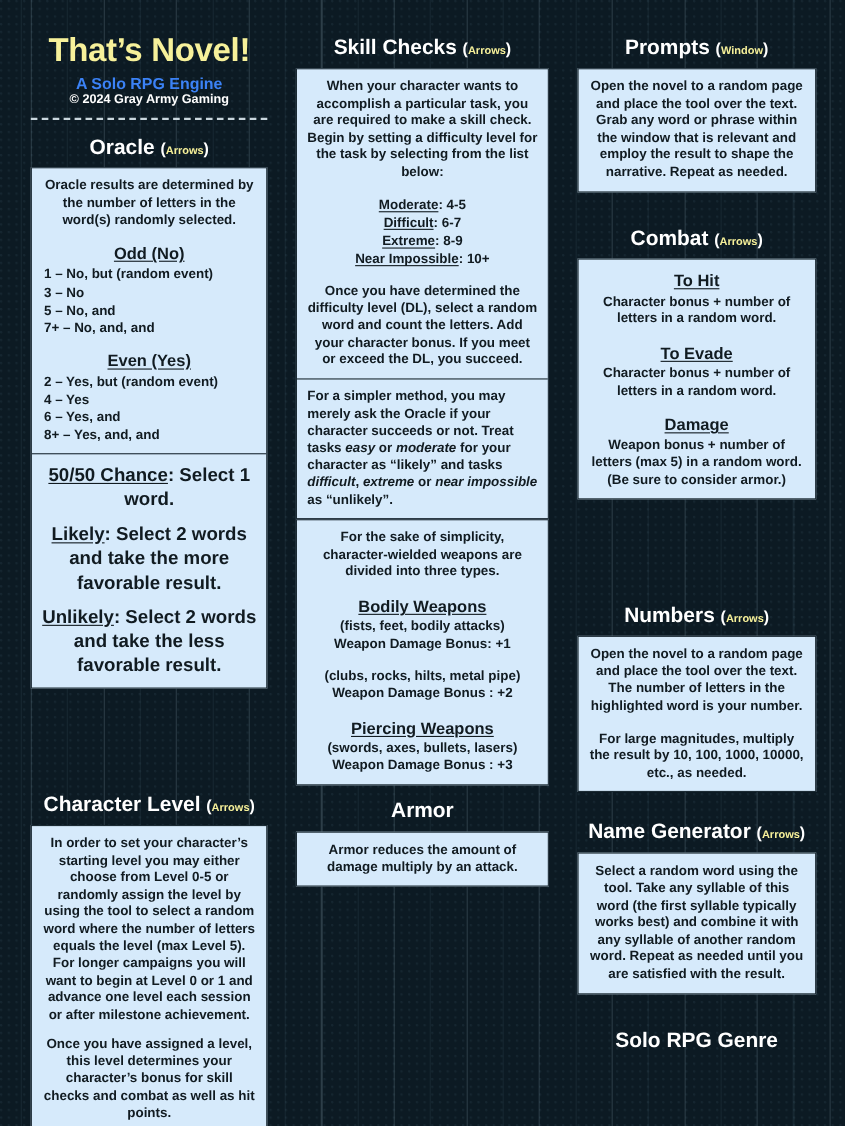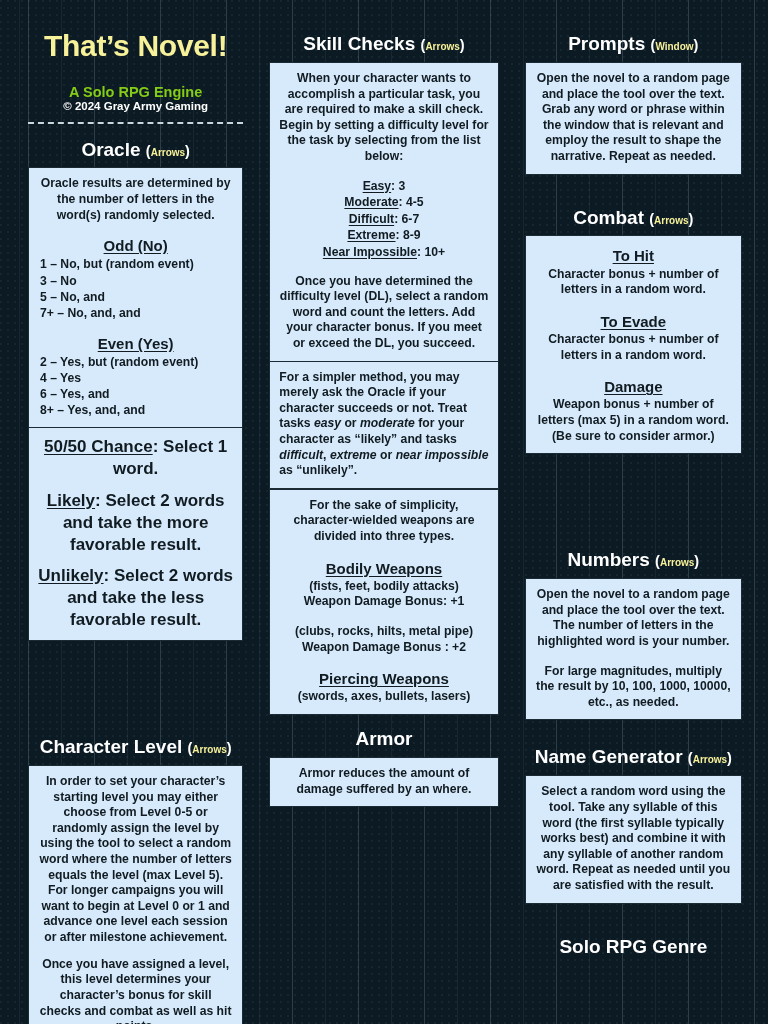--- a/index.html
+++ b/index.html
@@ -70,22 +70,22 @@
   #title {
     font-size: 30px;
     font-weight: bold;
     color: #f7f19a;
     letter-spacing: -0.3px;
     line-height: 1.05;
   }
   #subtitle {
     font-size: 14.5px;
     font-weight: bold;
-    color: #84cc16;
-    margin-top: 22px;
+    color: #3b82f6;
+    margin-top: 7px;
   }
   #copyright {
     font-size: 11.5px;
     font-weight: bold;
     color: #ffffff;
   }
   #masthead-divider {
     margin-top: 10px;
     border-top: 2px dashed #c9d6dd;
     height: 0;
@@ -239,21 +239,20 @@
 
     <div class="section-head" style="margin-top:30px">
       <span>Skill Checks</span>
       <span class="paren"> (</span><span class="tool">Arrows</span><span class="paren">)</span>
     </div>
 
     <div class="panel">
       <p>When your character wants to accomplish a particular task, you are required to make a skill check. Begin by setting a difficulty level for the task by selecting from the list below:</p>
 
       <div class="centered-list" style="margin-top:13px">
-        <div><span class="u">Easy</span><span>: 3</span></div>
         <div><span class="u">Moderate</span><span>: 4-5</span></div>
         <div><span class="u">Difficult</span><span>: 6-7</span></div>
         <div><span class="u">Extreme</span><span>: 8-9</span></div>
         <div><span class="u">Near Impossible</span><span>: 10+</span></div>
       </div>
 
       <p style="margin-top:13px">Once you have determined the difficulty level (DL), select a random word and count the letters. Add your character bonus. If you meet or exceed the DL, you succeed.</p>
 
       <div class="hr"></div>
 
@@ -269,29 +268,30 @@
         <div class="line">(fists, feet, bodily attacks)</div>
         <div class="line">Weapon Damage Bonus: +1</div>
       </div>
       <div class="entry" style="margin-top:14px">
         <div class="line">(clubs, rocks, hilts, metal pipe)</div>
         <div class="line">Weapon Damage Bonus : +2</div>
       </div>
       <div class="entry" style="margin-top:14px">
         <span class="sub-head">Piercing Weapons</span>
         <div class="line">(swords, axes, bullets, lasers)</div>
+        <div class="line">Weapon Damage Bonus : +3</div>
       </div>
     </div>
 
     <div class="section-head" style="margin-top:14px">
       <span>Armor</span>
     </div>
 
     <div class="panel">
-      <p>Armor reduces the amount of damage suffered by an where.</p>
+      <p>Armor reduces the amount of damage multiply by an attack.</p>
     </div>
 
   </div>
 
   <div class="column col-3">
 
     <div class="section-head" style="margin-top:30px">
       <span>Prompts</span>
       <span class="paren"> (</span><span class="tool">Window</span><span class="paren">)</span>
     </div>

